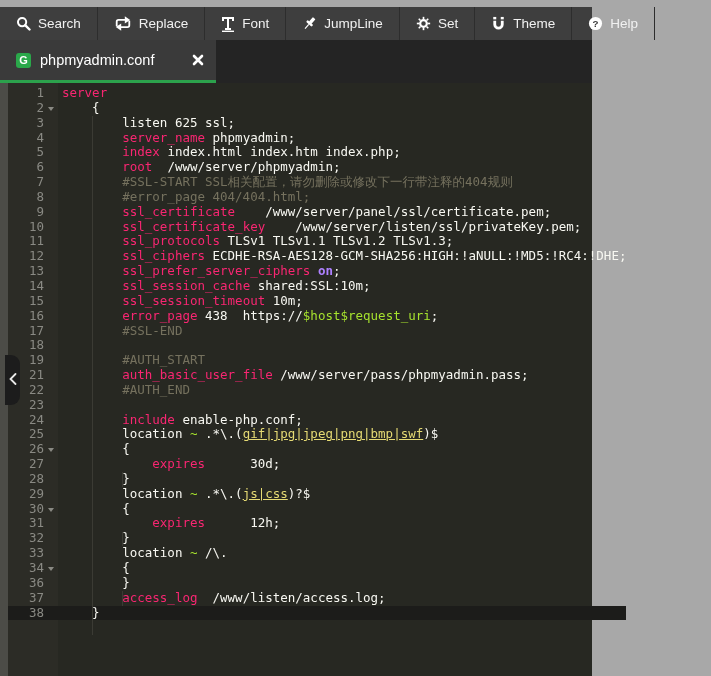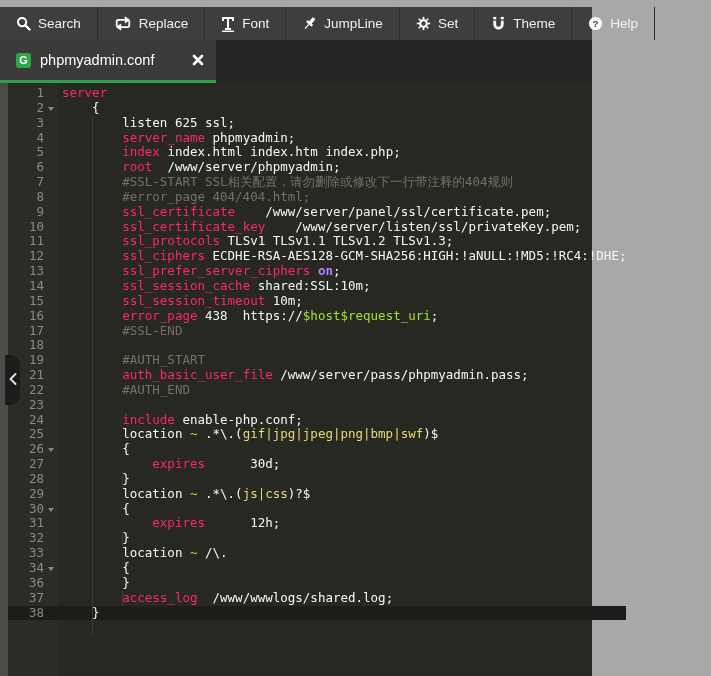--- a/index.html
+++ b/index.html
@@ -74,21 +74,21 @@
   .tri {
     position:absolute; left:4px; top:6px; width:0; height:0;
     border-left:3.5px solid transparent; border-right:3.5px solid transparent;
     border-top:4px solid #8a8a84;
   }
   .code { flex:1; padding-left:4px; white-space:pre; }
   .t-k { color:var(--kw,#f92672); }
   .t-d { color:var(--def,#f8f8f2); }
   .t-c { color:var(--com,#75715e); }
   .t-g { color:var(--grn,#a6e22e); }
-  .t-y { color:var(--yel,#e6db74); }
+  .t-y { color:var(--yel,#e6db74);text-decoration:underline; }
   .t-p { color:var(--pur,#ae81ff);font-weight:bold; }
   .guide { position:absolute; width:1px; background:#3b3b34; }
 </style>
 </head>
 <body>
 
 <div class="window">
 
   <div class="toolbar" id="toolbar">
       <div class="tb-item">
@@ -221,21 +221,21 @@
         <div class="cm-line"><span class="lnum">26</span><span class="fold"><i class="tri"></i></span><span class="code"><span class="t-d">        {</span></span></div>
         <div class="cm-line"><span class="lnum">27</span><span class="fold"></span><span class="code"><span class="t-d">            </span><span class="t-k">expires</span><span class="t-d">      30d;</span></span></div>
         <div class="cm-line"><span class="lnum">28</span><span class="fold"></span><span class="code"><span class="t-d">        }</span></span></div>
         <div class="cm-line"><span class="lnum">29</span><span class="fold"></span><span class="code"><span class="t-d">        location </span><span class="t-g">~</span><span class="t-d"> .*\.(</span><span class="t-y">js|css</span><span class="t-d">)?$</span></span></div>
         <div class="cm-line"><span class="lnum">30</span><span class="fold"><i class="tri"></i></span><span class="code"><span class="t-d">        {</span></span></div>
         <div class="cm-line"><span class="lnum">31</span><span class="fold"></span><span class="code"><span class="t-d">            </span><span class="t-k">expires</span><span class="t-d">      12h;</span></span></div>
         <div class="cm-line"><span class="lnum">32</span><span class="fold"></span><span class="code"><span class="t-d">        }</span></span></div>
         <div class="cm-line"><span class="lnum">33</span><span class="fold"></span><span class="code"><span class="t-d">        location </span><span class="t-g">~</span><span class="t-d"> /\.</span></span></div>
         <div class="cm-line"><span class="lnum">34</span><span class="fold"><i class="tri"></i></span><span class="code"><span class="t-d">        {</span></span></div>
         <div class="cm-line"><span class="lnum">36</span><span class="fold"></span><span class="code"><span class="t-d">        }</span></span></div>
-        <div class="cm-line"><span class="lnum">37</span><span class="fold"></span><span class="code"><span class="t-d">        </span><span class="t-k">access_log</span><span class="t-d">  /www/wwwlogs/shared.log;</span></span></div>
+        <div class="cm-line"><span class="lnum">37</span><span class="fold"></span><span class="code"><span class="t-d">        </span><span class="t-k">access_log</span><span class="t-d">  /www/listen/access.log;</span></span></div>
         <div class="cm-line active"><span class="lnum">38</span><span class="fold"></span><span class="code"><span class="t-d">    }</span></span></div>
         <div class="guide" style="left: calc(4ch + 54px); top: 32.7px; height: 519.75px;"></div>
         <div class="guide" style="left: calc(8ch + 54px); top: 389.1px; height: 14.85px;"></div>
         <div class="guide" style="left: calc(8ch + 54px); top: 448.5px; height: 14.85px;"></div>
         <div class="guide" style="left: calc(8ch + 54px); top: 507.9px; height: 14.85px;"></div>
       </div>
   </div>
 
 </div>
 

